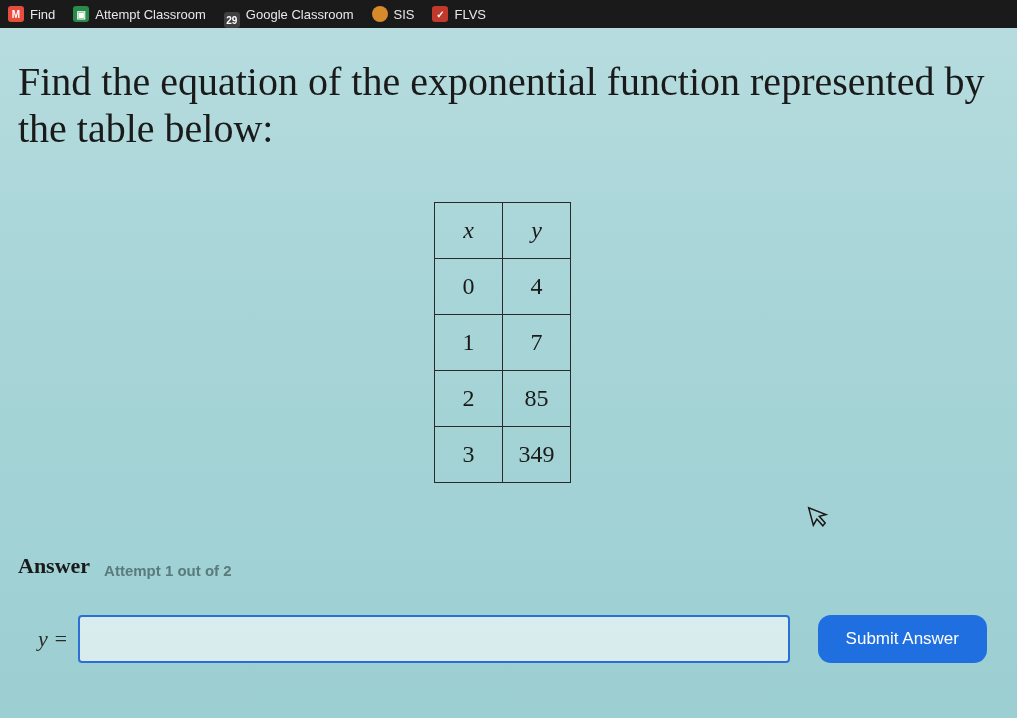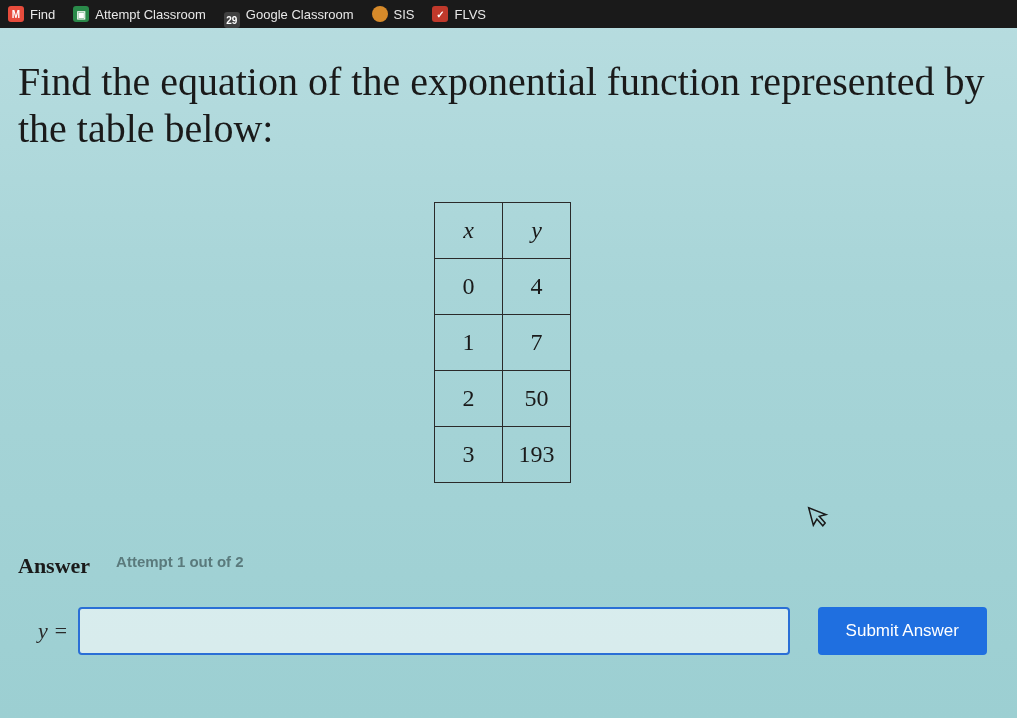--- a/index.html
+++ b/index.html
@@ -65,23 +65,23 @@
     font-size: 24px;
     color: #1a1a1a;
     font-weight: normal;
   }
   .data-table th {
     font-style: italic;
     font-weight: normal;
   }
   .answer-row {
     display: flex;
-    align-items: flex-start;
-    gap: 26px;
-    margin-bottom: 28px;
+    align-items: flex-end;
+    gap: 14px;
+    margin-bottom: 36px;
   }
   .answer-label {
     font-size: 22px;
     font-weight: bold;
     color: #1a1a1a;
   }
   .attempt {
     font-size: 15px;
     color: #5a7a7c;
     font-family: Arial, sans-serif;
@@ -110,21 +110,21 @@
     outline: none;
     font-family: Georgia, serif;
   }
   .submit-btn {
     background: #1f6fe0;
     color: #fff;
     border: none;
     height: 48px;
     padding: 0 28px;
     font-size: 17px;
-    border-radius: 4px;
+    border-radius: 13px;
     font-family: Arial, sans-serif;
     cursor: pointer;
     margin-left: 18px;
   }
   .cursor-arrow {
     position: absolute;
     top: 475px;
     left: 810px;
     font-size: 24px;
     color: #1a1a1a;
@@ -171,25 +171,25 @@
     <tr>
       <td>0</td>
       <td>4</td>
     </tr>
     <tr>
       <td>1</td>
       <td>7</td>
     </tr>
     <tr>
       <td>2</td>
-      <td>50</td>
+      <td>85</td>
     </tr>
     <tr>
       <td>3</td>
-      <td>193</td>
+      <td>349</td>
     </tr>
   </tbody>
     </table>
 
   <div class="answer-row">
     <span class="answer-label">Answer</span>
     <span class="attempt">Attempt 1 out of 2</span>
   </div>
 
   <div class="input-row">

